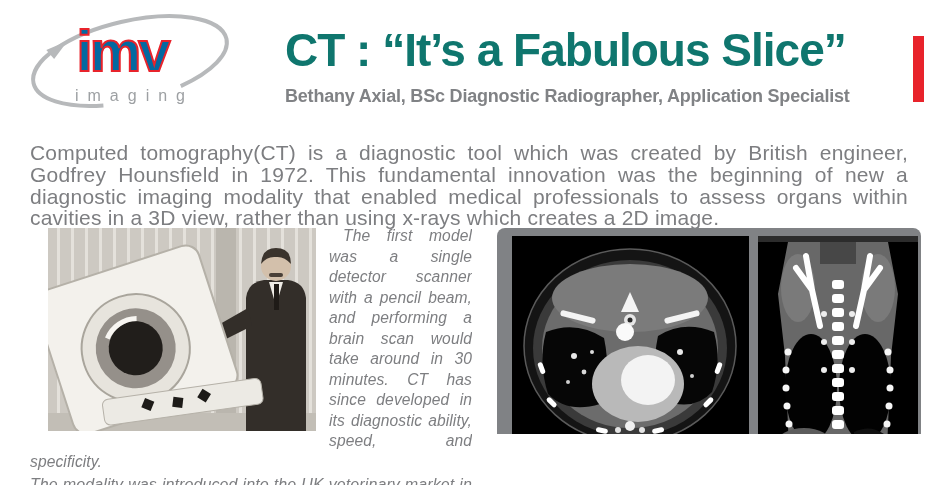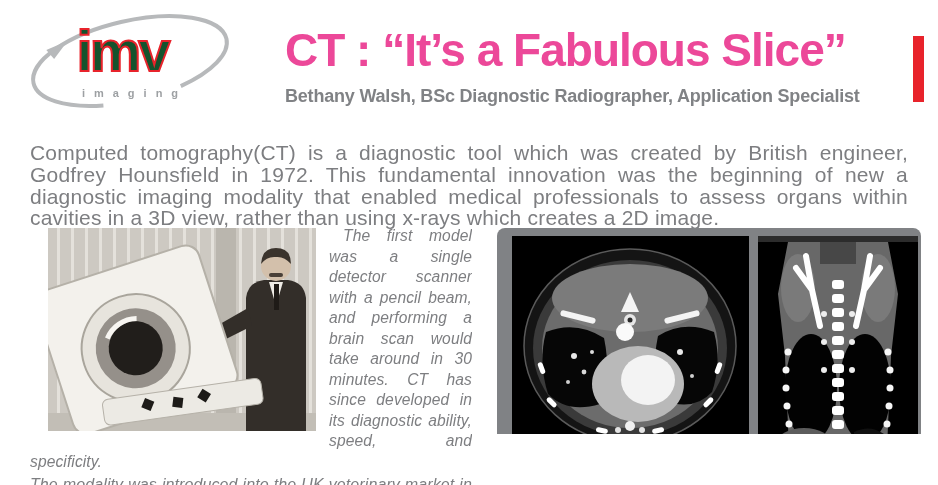--- a/index.html
+++ b/index.html
@@ -6,31 +6,31 @@
   body{
     width:938px;height:485px;position:relative;overflow:hidden;
     background:#ffffff;font-family:"Liberation Sans",sans-serif;
     -webkit-font-smoothing:antialiased;
   }
   
   .logo{position:absolute;left:24px;top:6px;width:212px;height:110px;}
   .logo svg{position:absolute;left:0;top:0;}
   .logo .brand{
     position:absolute;left:0;right:16px;top:16px;text-align:center;
-    font-size:58px;font-weight:bold;color:#14532d;letter-spacing:-3px;
+    font-size:58px;font-weight:bold;color:#0369a1;letter-spacing:-3px;
     -webkit-text-stroke:2px #e8232b;line-height:1;
   }
   .logo .sub{
     position:absolute;left:0;right:0;top:81px;text-align:center;
-    font-size:11px;color:#9da0a3;letter-spacing:9px;padding-left:9px;
-    font-weight:bold;
+    font-size:16px;color:#9da0a3;letter-spacing:9px;padding-left:9px;
+    font-weight:normal;
   }
   .title{
     position:absolute;left:285px;top:27px;width:625px;
-    font-size:46px;font-weight:bold;color:#ec4899;letter-spacing:-1px;
+    font-size:46px;font-weight:bold;color:#0f766e;letter-spacing:-1px;
     white-space:nowrap;line-height:1;
   }
   .subtitle{
     position:absolute;left:285px;top:86px;width:625px;
     font-size:18px;font-weight:bold;color:#808285;letter-spacing:-0.2px;
     white-space:nowrap;
   }
   .red-bar{
     position:absolute;left:913px;top:36px;width:11px;height:66px;
     background:#e8232b;
@@ -82,21 +82,21 @@
 <div class="logo">
   <svg width="212" height="110" viewBox="0 0 212 110">
     <ellipse cx="106" cy="55" rx="99" ry="40" transform="rotate(-13 106 55)" fill="none" stroke="#b7b9bb" stroke-width="4" stroke-dasharray="430 80" stroke-dashoffset="-150"></ellipse>
     <polygon points="0,12 20,0 9,20" transform="translate(24,32) rotate(8)" fill="#b7b9bb"></polygon>
   </svg>
   <div class="brand">imv</div>
   <div class="sub">imaging</div>
 </div>
 
 <div class="title">CT : “It’s a Fabulous Slice”</div>
-<div class="subtitle">Bethany Walsh, BSc Diagnostic Radiographer, Application Specialist</div>
+<div class="subtitle">Bethany Axial, BSc Diagnostic Radiographer, Application Specialist</div>
 <div class="red-bar"></div>
 
 <p class="intro">Computed tomography(CT) is a diagnostic tool which was created by British engineer, Godfrey Hounsfield in 1972. This fundamental innovation was the beginning of new a diagnostic imaging modality that enabled medical professionals to assess organs within cavities in a 3D view, rather than using x-rays which creates a  2D image.</p>
 
 <div class="article">
   <div class="photo">
     <svg width="268" height="203" viewBox="0 0 268 203">
       <defs>
         <pattern id="blinds" width="14" height="203" patternUnits="userSpaceOnUse">
           <rect width="14" height="203" fill="#cdc9c2"></rect>

